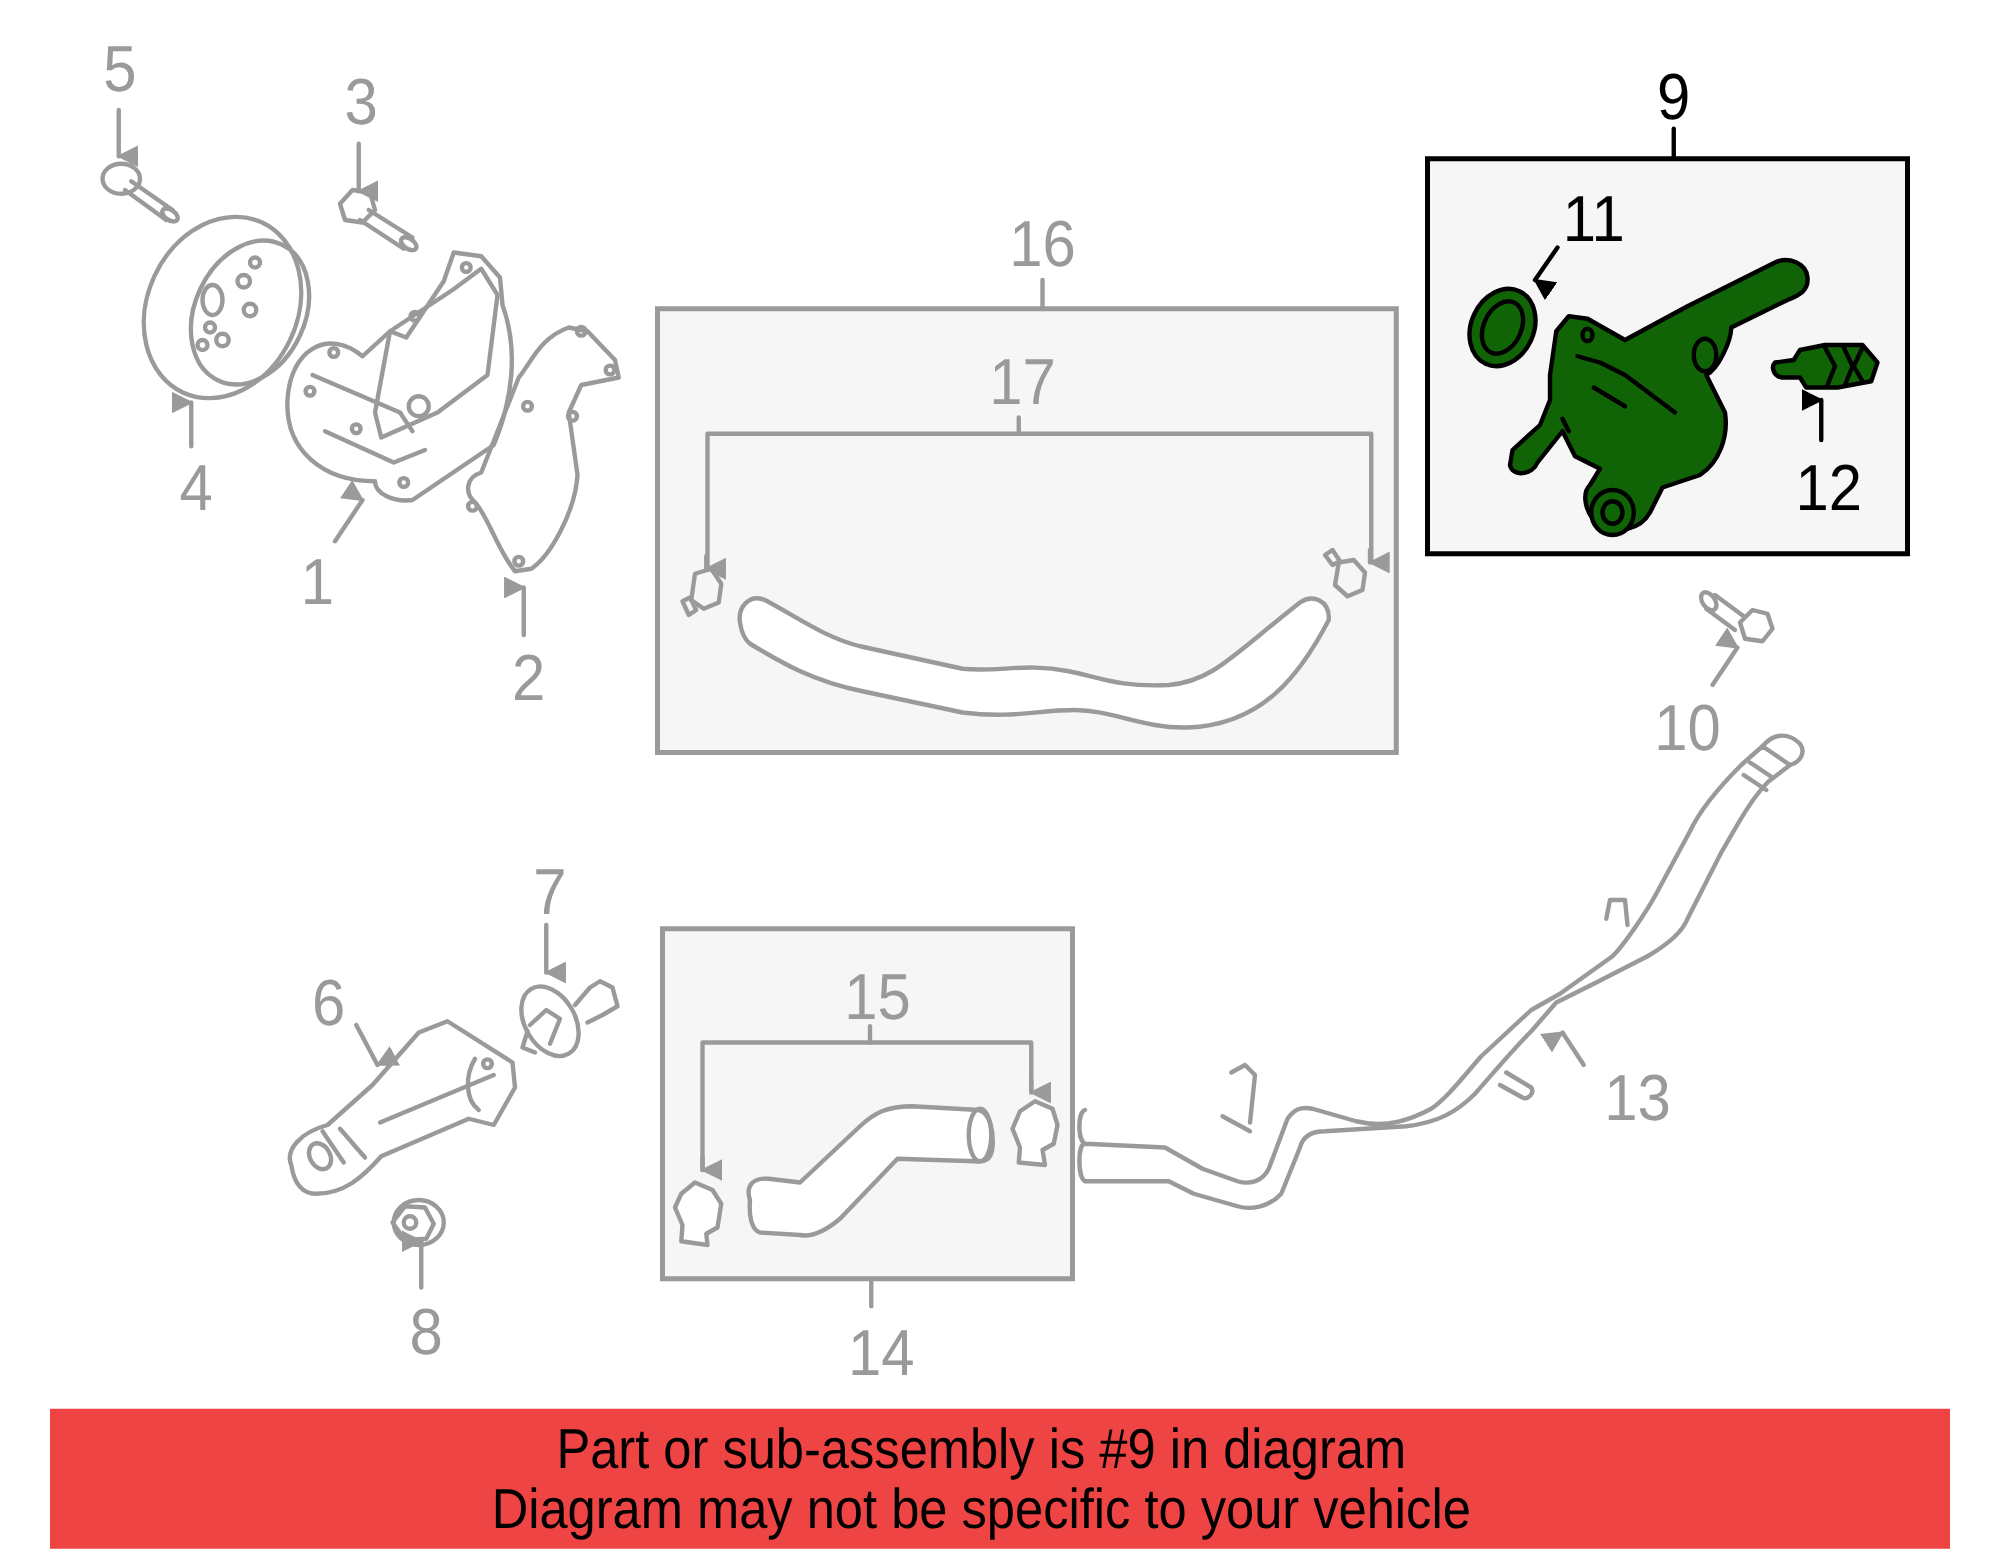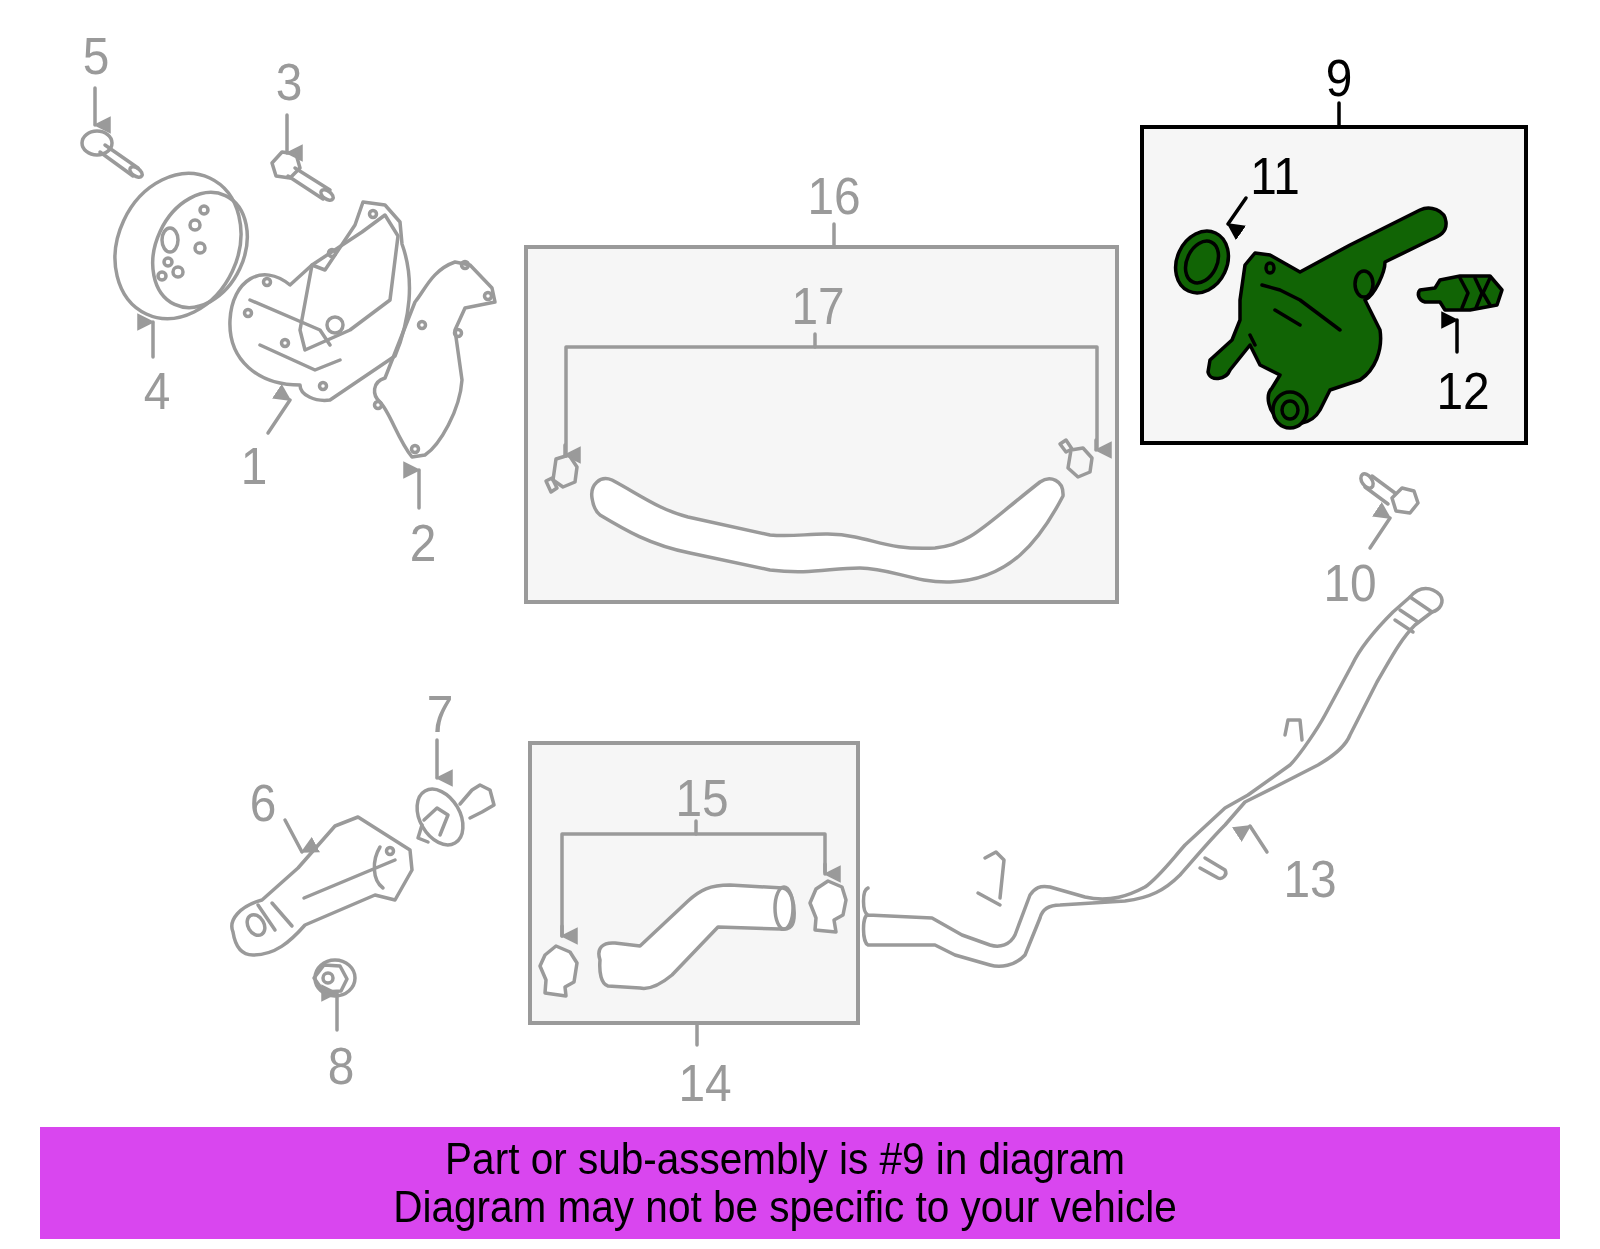--- a/index.html
+++ b/index.html
@@ -6,21 +6,21 @@
   body { width: 1600px; height: 1249px; position: relative; overflow: hidden;
          font-family: "Liberation Sans", sans-serif; }
   #diagram { position: absolute; left: 0; top: 0; width: 1600px; height: 1249px; }
   .lbl { position: absolute; font-family: "Liberation Sans", sans-serif; font-size: 52px;
          line-height: 52px; color: #9a9a9a; transform: translateX(-50%) scaleX(0.92); white-space: nowrap; }
   .lbl.dark { color: #000000; }
   .box { position: absolute; box-sizing: border-box; background: #f6f6f6; }
   .box.gray { border: 4px solid #9a9a9a; }
   .box.black { border: 4px solid #000000; }
   #banner { position: absolute; left: 40px; top: 1127px; width: 1520px; height: 112px;
-            background: #d946ef; }
+            background: #ef4444; }
   #banner .line { position: absolute; left: 0; width: 1490px; text-align: center;
                   font-family: "Liberation Sans", sans-serif; font-size: 45px; line-height: 48px;
                   color: #000; transform: scaleX(0.9); transform-origin: 745px 0; white-space: nowrap; }
   #banner .l1 { top: 8px; }
   #banner .l2 { top: 56px; }
   svg { position: absolute; left: 0; top: 0; }
 </style>
 </head>
 <body>
 

